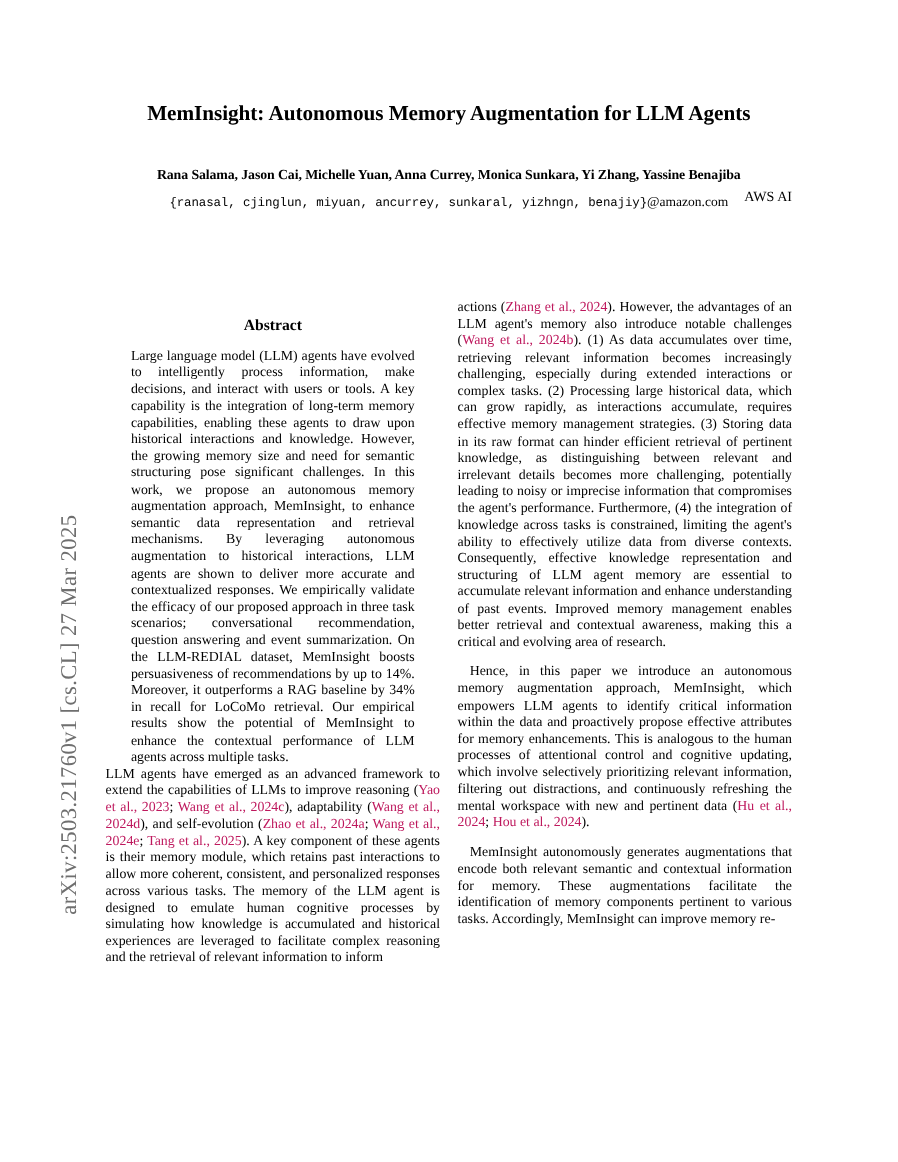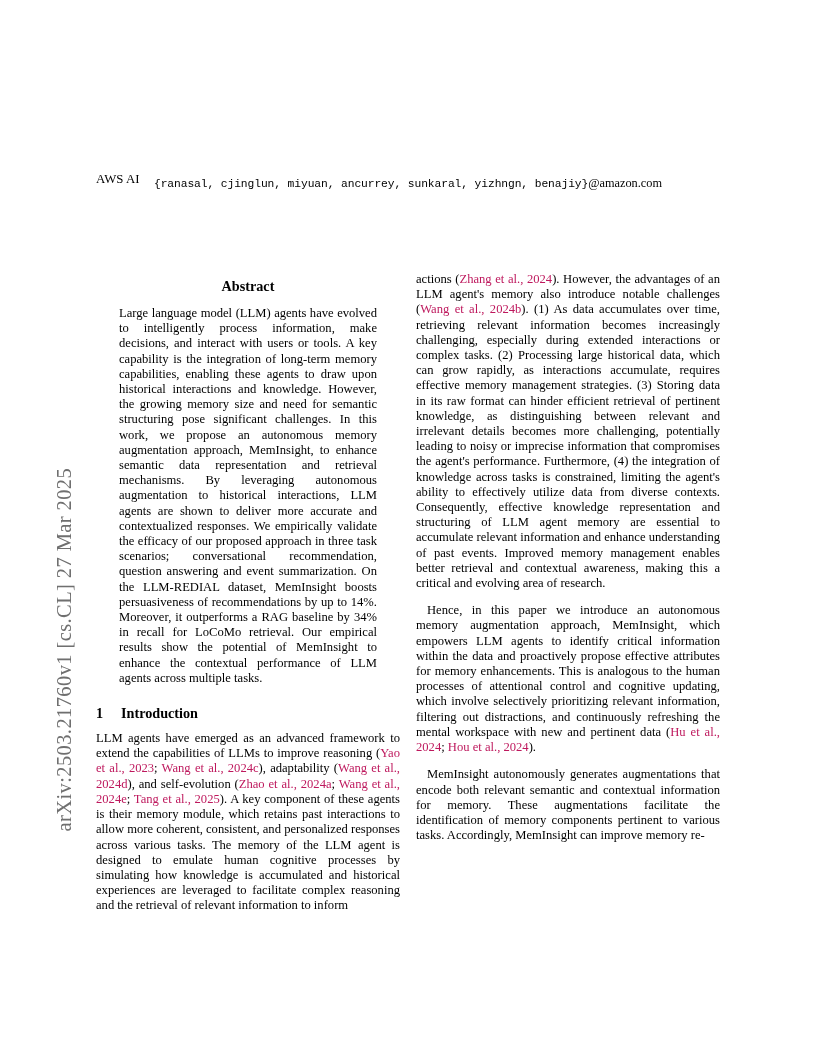--- a/index.html
+++ b/index.html
@@ -72,21 +72,21 @@
     font-size: 12.6px;
     font-weight: bold;
     letter-spacing: -0.1px;
     white-space: nowrap;
   }
   #affiliation {
     position: absolute;
     left: 96px;
     top: 172px;
     width: 624px;
-    text-align: left;
+    text-align: right;
     font-size: 12.8px;
   }
   #emails {
     position: absolute;
     left: 96px;
     top: 176px;
     width: 624px;
     text-align: center;
     font-size: 12.3px;
     white-space: nowrap;
@@ -111,21 +111,21 @@
   #col-right { left: 416px; }
 
   .abstract-wrap {
     width: 258px;
     margin: 0 auto 0 23px;
   }
   #abstract-heading {
     text-align: center;
     font-size: 14.2px;
     font-weight: bold;
-    margin: 6px 0 11px 0;
+    margin: 16px 0 11px 0;
   }
   p.body {
     margin: 0;
     font-size: 12.6px;
     line-height: 15.2px;
     text-align: justify;
     text-justify: inter-word;
     hyphens: manual;
   }
   p.body + p.body {
@@ -147,36 +147,37 @@
 </style>
 </head>
 <body>
 
 <div id="page">
 
   <div id="arxiv-stamp">
     <div class="stamp-text">arXiv:2503.21760v1  [cs.CL]  27 Mar 2025</div>
   </div>
 
+  <div id="title-block">
+    <div id="paper-title">MemInsight: Autonomous Memory Augmentation for LLM Agents</div>
+  </div>
 
+  <div id="authors">Rana Salama, Jason Cai, Michelle Yuan, Anna Currey, Monica Sunkara, Yi Zhang, Yassine Benajiba</div>
   <div id="affiliation">AWS AI</div>
   <div id="emails">
     <span class="mono">{ranasal, cjinglun, miyuan, ancurrey, sunkaral, yizhngn, benajiy}</span><span class="serif">@amazon.com</span>
   </div>
 
   <div class="column" id="col-left">
 
     <div class="abstract-wrap">
       <div id="abstract-heading">Abstract</div>
       <p class="body">Large language model (LLM) agents have evolved to intelligently process information, make decisions, and interact with users or tools. A key capability is the integration of long-term memory capabilities, enabling these agents to draw upon historical interactions and knowledge. However, the growing memory size and need for semantic structuring pose significant challenges. In this work, we propose an autonomous memory augmentation approach, MemInsight, to enhance semantic data representation and retrieval mechanisms. By leveraging autonomous augmentation to historical interactions, LLM agents are shown to deliver more accurate and contextualized responses. We empirically validate the efficacy of our proposed approach in three task scenarios; conversational recommendation, question answering and event summarization. On the LLM-REDIAL dataset, MemInsight boosts persuasiveness of recommendations by up to 14%. Moreover, it outperforms a RAG baseline by 34% in recall for LoCoMo retrieval. Our empirical results show the potential of MemInsight to enhance the contextual performance of LLM agents across multiple tasks.</p>
     </div>
 
-    <div id="section-intro">
-      <span class="secnum">1</span><span>Introduction</span>
-    </div>
 
     <p class="body"><span>LLM agents have emerged as an advanced framework to extend the capabilities of LLMs to improve reasoning (</span><span class="cite">Yao et al., 2023</span><span>; </span><span class="cite">Wang et al., 2024c</span><span>), adaptability (</span><span class="cite">Wang et al., 2024d</span><span>), and self-evolution (</span><span class="cite">Zhao et al., 2024a</span><span>; </span><span class="cite">Wang et al., 2024e</span><span>; </span><span class="cite">Tang et al., 2025</span><span>). A key component of these agents is their memory module, which retains past interactions to allow more coherent, consistent, and personalized responses across various tasks. The memory of the LLM agent is designed to emulate human cognitive processes by simulating how knowledge is accumulated and historical experiences are leveraged to facilitate complex reasoning and the retrieval of relevant information to inform</span></p>
 
   </div>
 
   <div class="column" id="col-right">
 
     <p class="body"><span>actions (</span><span class="cite">Zhang et al., 2024</span><span>). However, the advantages of an LLM agent's memory also introduce notable challenges (</span><span class="cite">Wang et al., 2024b</span><span>). (1) As data accumulates over time, retrieving relevant information becomes increasingly challenging, especially during extended interactions or complex tasks. (2) Processing large historical data, which can grow rapidly, as interactions accumulate, requires effective memory management strategies. (3) Storing data in its raw format can hinder efficient retrieval of pertinent knowledge, as distinguishing between relevant and irrelevant details becomes more challenging, potentially leading to noisy or imprecise information that compromises the agent's performance. Furthermore, (4) the integration of knowledge across tasks is constrained, limiting the agent's ability to effectively utilize data from diverse contexts. Consequently, effective knowledge representation and structuring of LLM agent memory are essential to accumulate relevant information and enhance understanding of past events. Improved memory management enables better retrieval and contextual awareness, making this a critical and evolving area of research.</span></p>
 
     <p class="body"><span>Hence, in this paper we introduce an autonomous memory augmentation approach, MemInsight, which empowers LLM agents to identify critical information within the data and proactively propose effective attributes for memory enhancements. This is analogous to the human processes of attentional control and cognitive updating, which involve selectively prioritizing relevant information, filtering out distractions, and continuously refreshing the mental workspace with new and pertinent data (</span><span class="cite">Hu et al., 2024</span><span>; </span><span class="cite">Hou et al., 2024</span><span>).</span></p>

